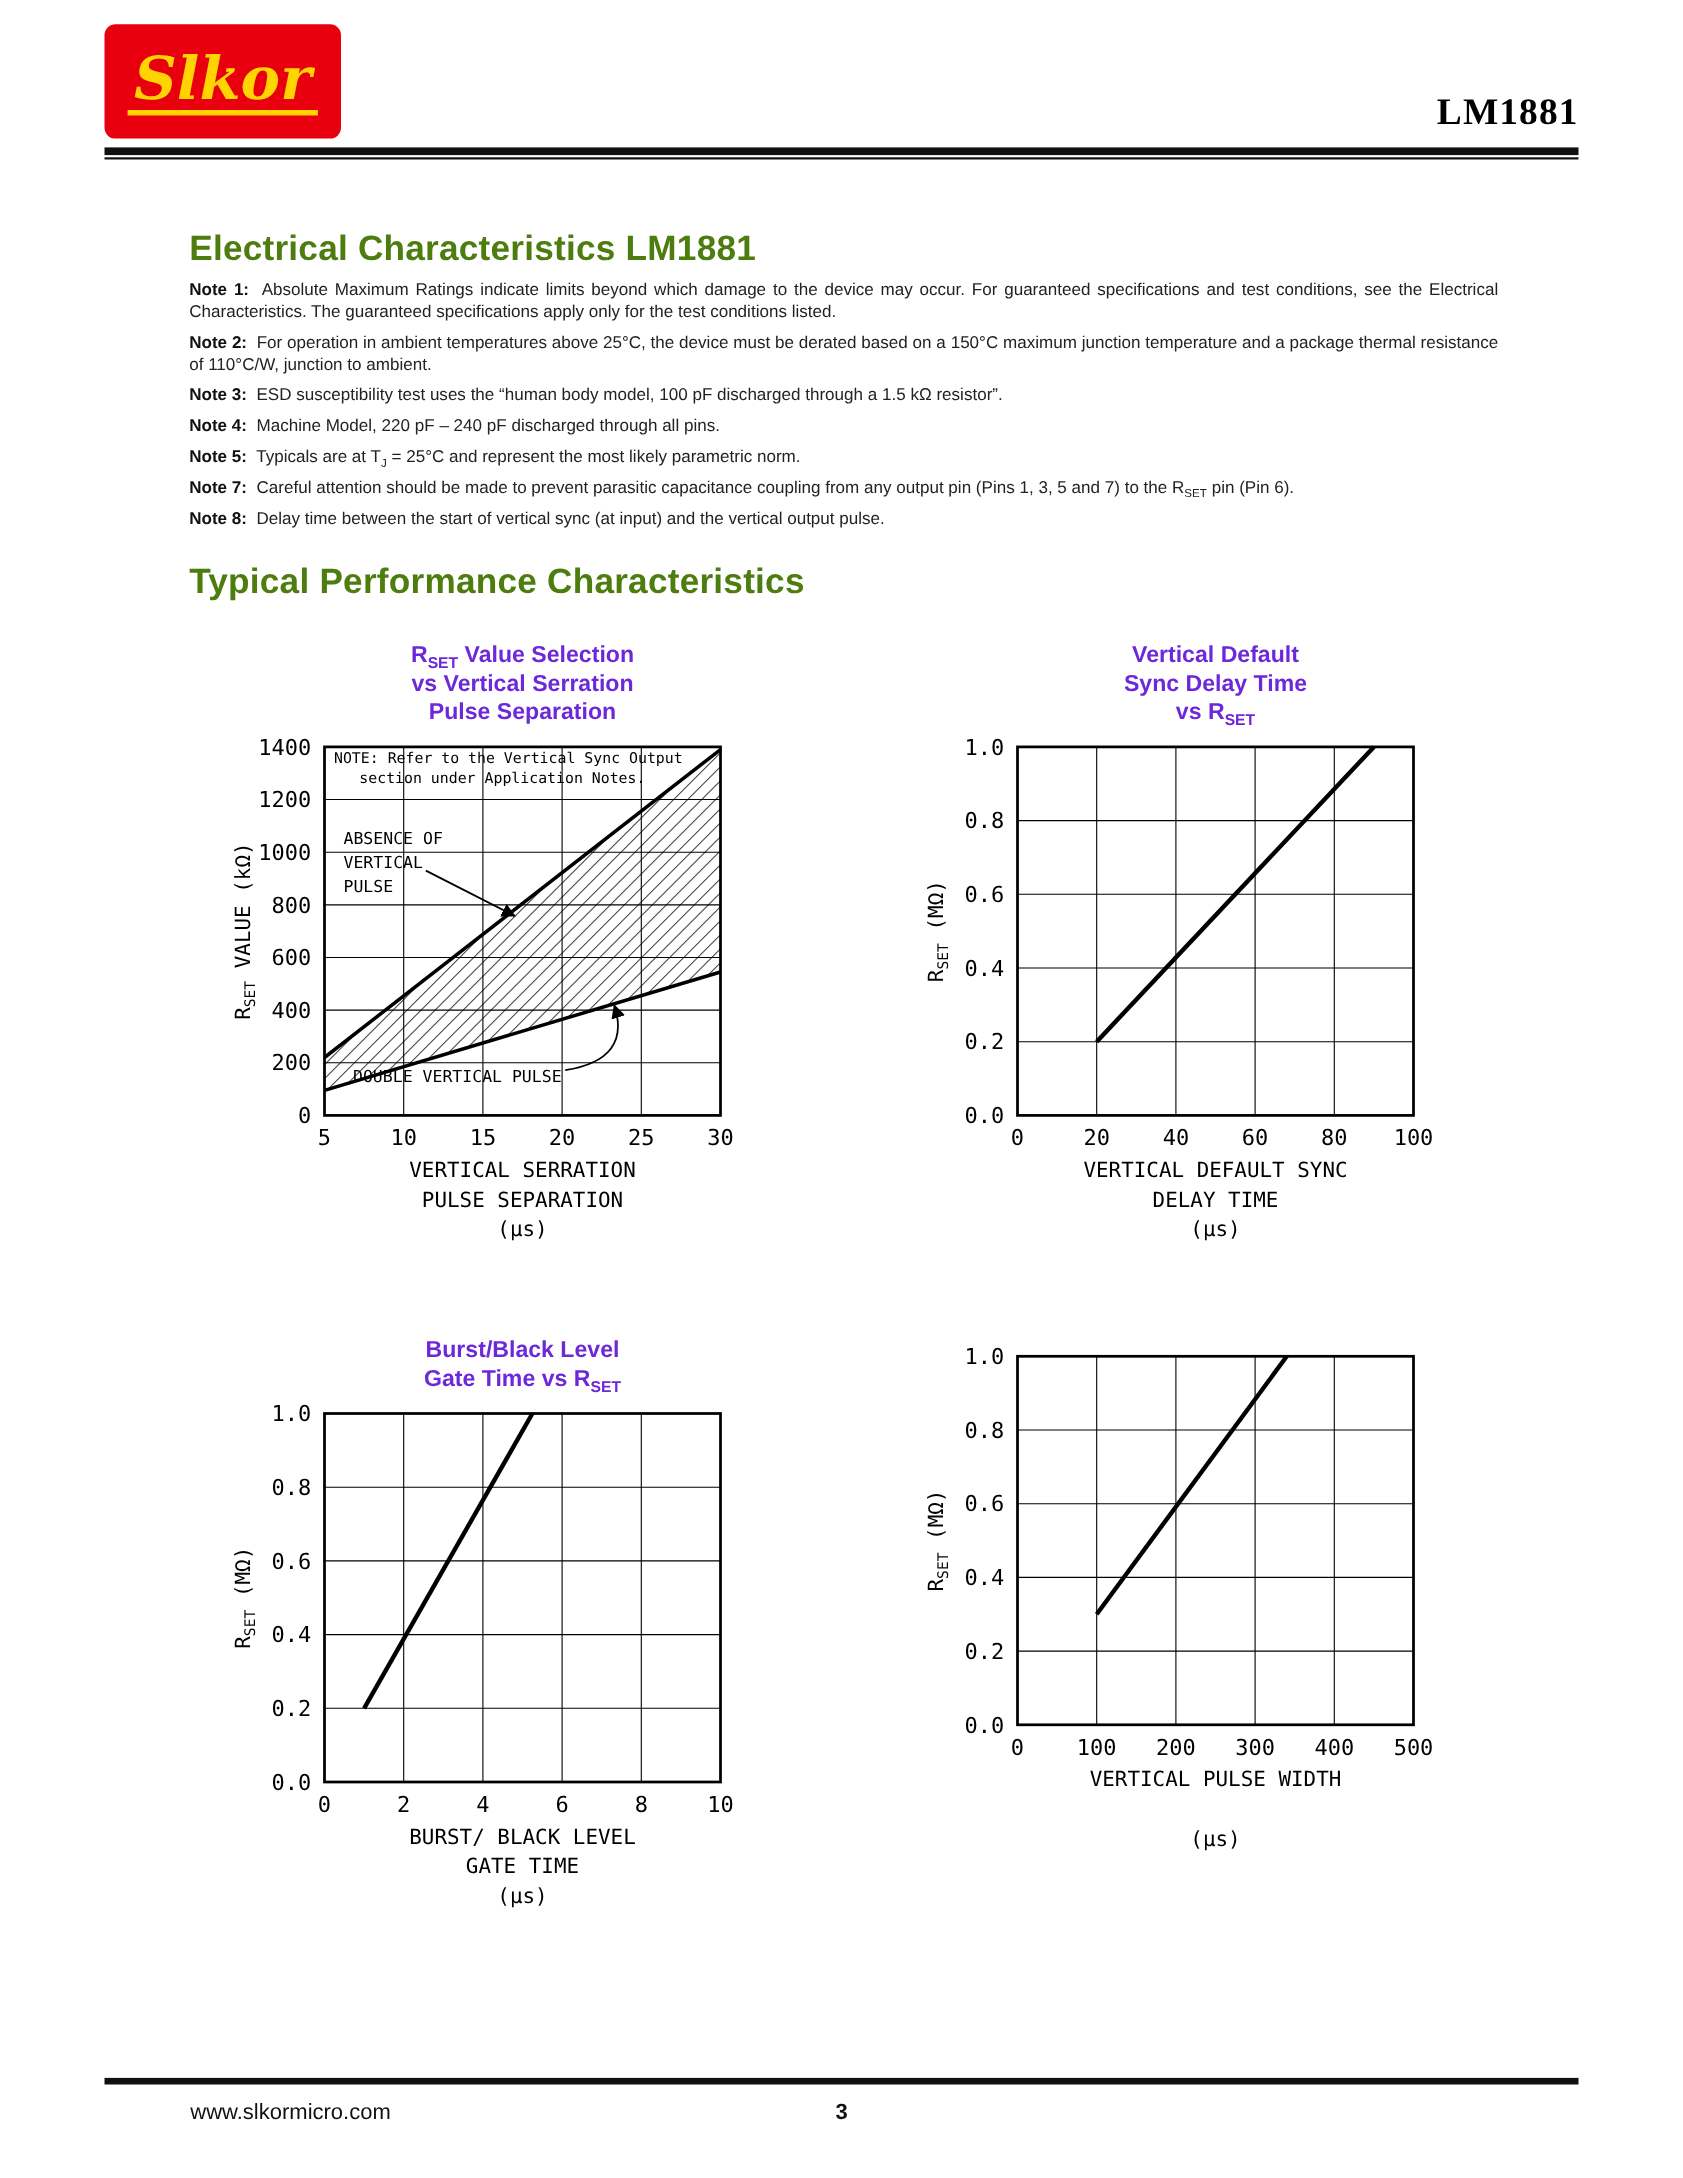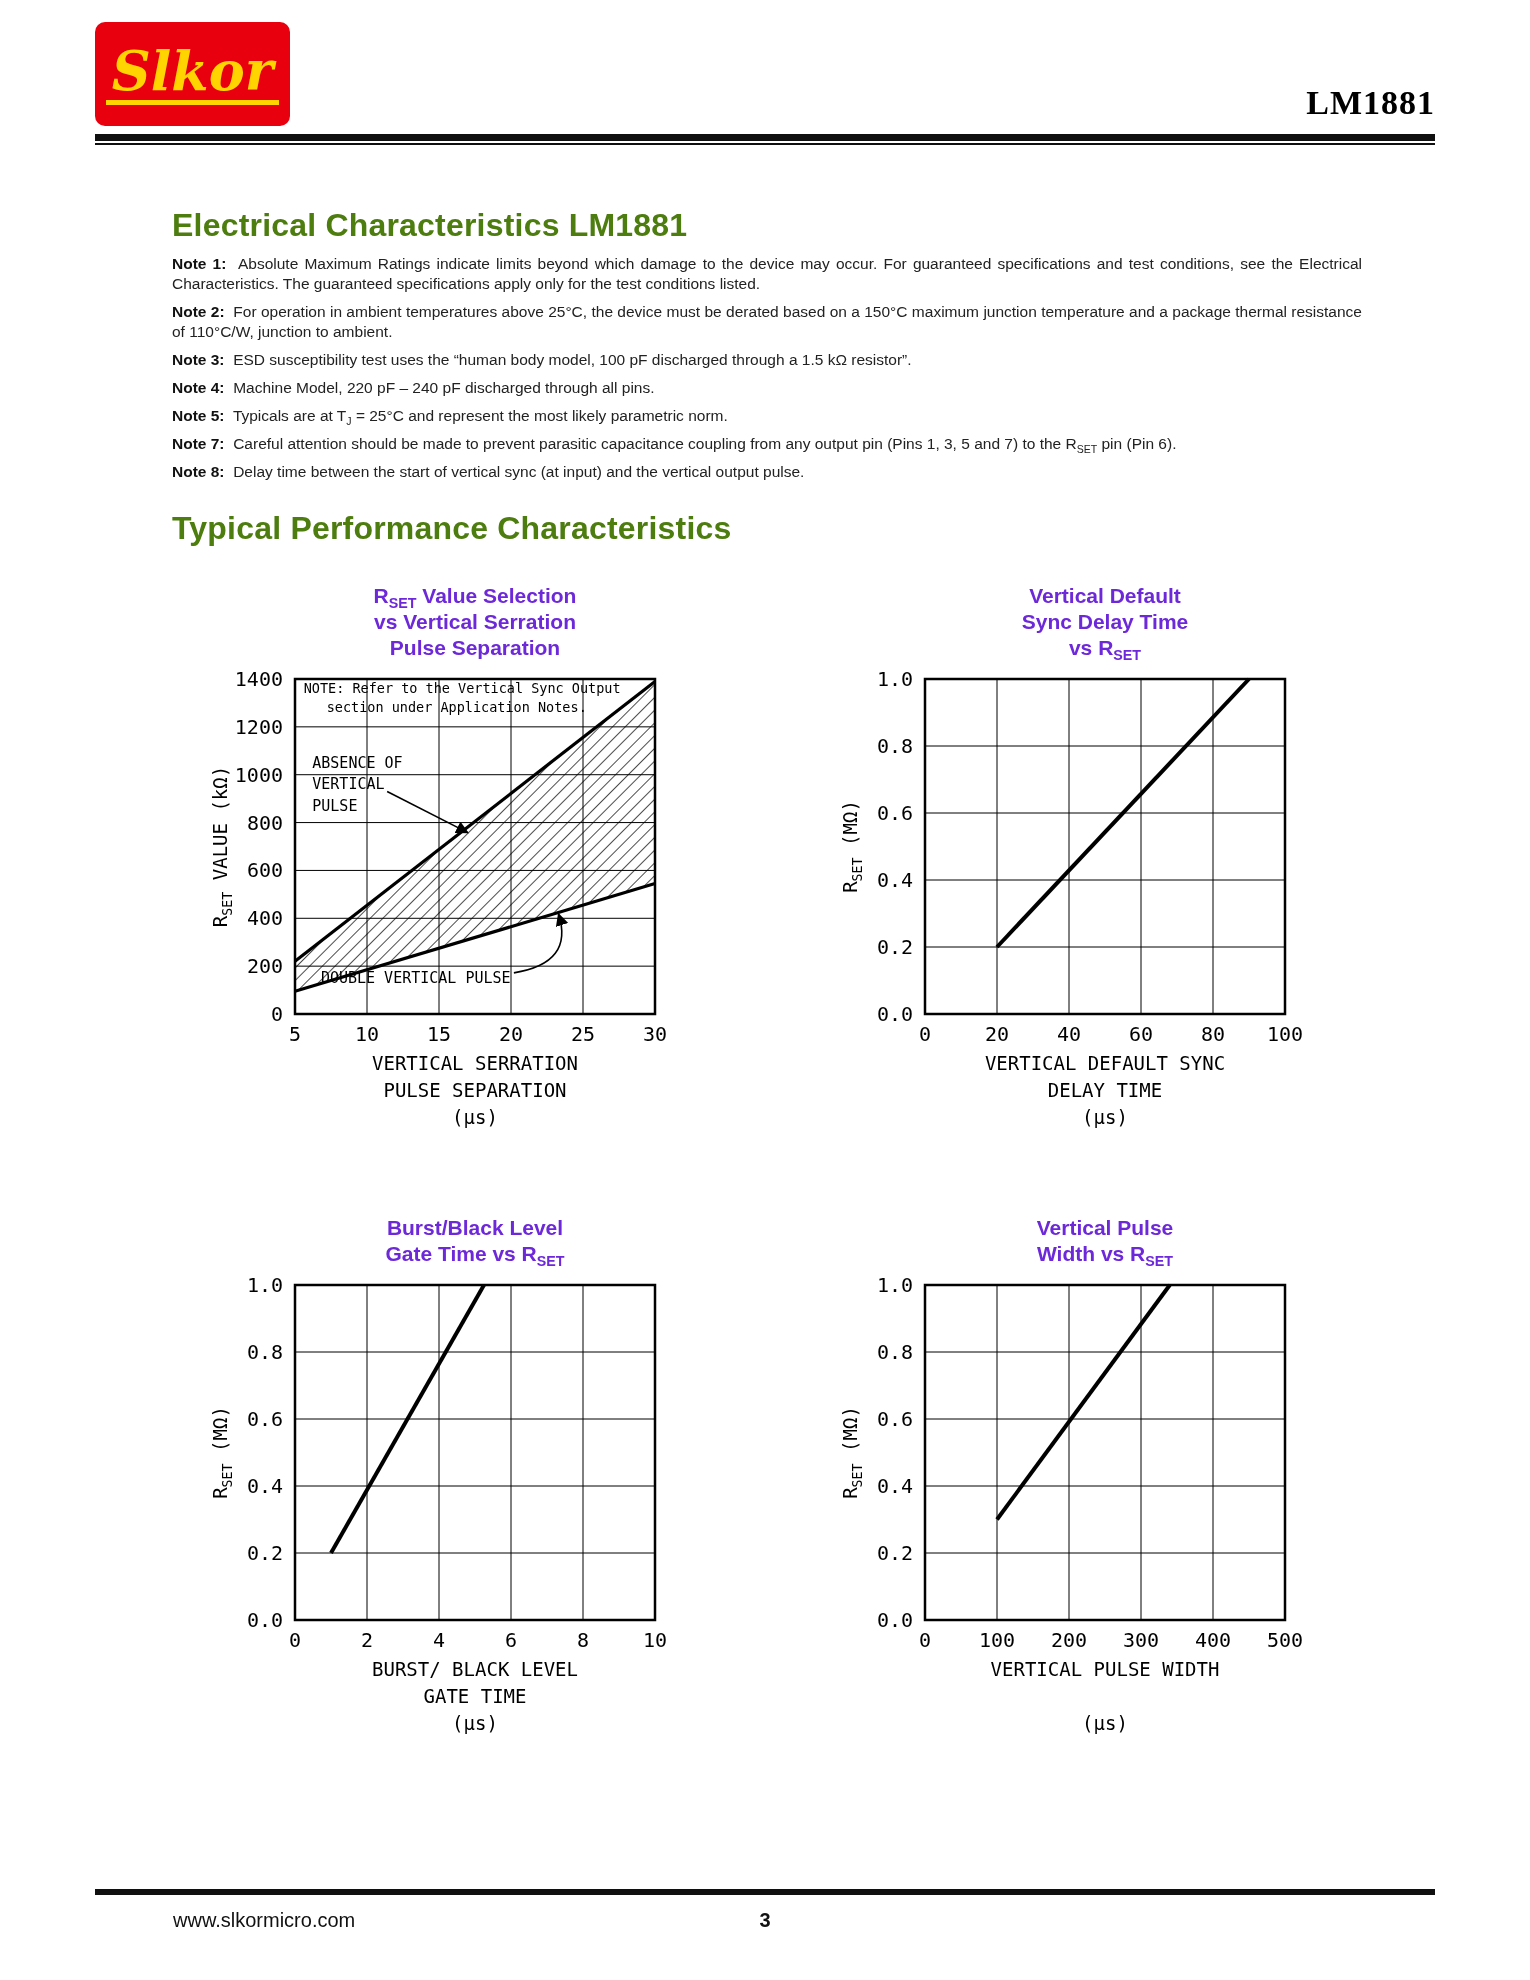--- a/index.html
+++ b/index.html
@@ -2,21 +2,21 @@
 <html><head>
 <meta charset="utf-8">
 <style>
   *{box-sizing:border-box;margin:0;padding:0;}
   body{background:#ffffff;}
   .page{position:relative;width:1530px;height:1980px;background:#fff;
         font-family:"Liberation Sans",sans-serif;color:#111;overflow:hidden;}
 
   
   .header{display:flex;justify-content:space-between;align-items:flex-end;margin:22px 95px 0 95px;}
-  .logo{width:195px;height:104px;background:#e8000f;border-radius:10px;
+  .logo{width:215px;height:104px;background:#e8000f;border-radius:10px;
         display:flex;align-items:center;justify-content:center;}
   .logo-text{font-family:"DejaVu Serif",serif;font-style:italic;font-weight:bold;
         font-size:54px;color:#ffd400;border-bottom:5px solid #ffd400;padding:0 6px 2px 6px;line-height:1;}
   .part-number{font-family:"Liberation Serif",serif;font-weight:bold;font-size:34px;
         color:#000;margin-bottom:4px;letter-spacing:1px;}
   .rule-thick{height:7px;background:#101010;margin:8px 95px 0 95px;}
   .rule-thin{height:2px;background:#101010;margin:2px 95px 0 95px;}
 
   
   .section-title{font-size:32px;font-weight:bold;color:#4d7c0f;margin:62px 170px 8px 172px;letter-spacing:.2px;}
@@ -209,24 +209,20 @@
             <text x="93" y="155" text-anchor="end" font-size="20" font-family="&quot;DejaVu Sans Mono&quot;,monospace" fill="#000">0.6</text>
             <text x="93" y="88" text-anchor="end" font-size="20" font-family="&quot;DejaVu Sans Mono&quot;,monospace" fill="#000">0.8</text>
             <text x="93" y="21" text-anchor="end" font-size="20" font-family="&quot;DejaVu Sans Mono&quot;,monospace" fill="#000">1.0</text>
             <text transform="translate(37,181.5) rotate(-90)" text-anchor="middle" font-size="19" font-family="&quot;DejaVu Sans Mono&quot;,monospace" fill="#000"><tspan>R</tspan><tspan font-size="70%" dy="5">SET</tspan><tspan dy="-5"> (MΩ)</tspan></text>
             <text x="285" y="405" text-anchor="middle" font-size="19" font-family="&quot;DejaVu Sans Mono&quot;,monospace" fill="#000"><tspan>BURST/ BLACK LEVEL</tspan></text>
             <text x="285" y="432" text-anchor="middle" font-size="19" font-family="&quot;DejaVu Sans Mono&quot;,monospace" fill="#000"><tspan>GATE TIME</tspan></text>
             <text x="285" y="459" text-anchor="middle" font-size="19" font-family="&quot;DejaVu Sans Mono&quot;,monospace" fill="#000"><tspan>(μs)</tspan></text>
           </svg></div>
     </div>
     <div class="chart-block" id="c3">
-      <div class="chart-title">
-          <div>Vertical Pulse</div>
-          <div>Width vs R<sub>SET</sub></div>
-        </div>
       <div class="chart-svg-slot"><svg width="490" height="472" viewBox="0 0 490 472">
             <defs>
               <marker id="arr3" viewBox="0 0 10 10" refX="9" refY="5" markerWidth="8" markerHeight="8" orient="auto">
                 <path d="M0,0L10,5L0,10z" fill="#000"></path>
               </marker>
               <pattern id="hat3" width="9" height="9" patternUnits="userSpaceOnUse" patternTransform="rotate(45)">
                 <line x1="0" y1="0" x2="0" y2="9" stroke="#000" stroke-width="1.4"></line>
               </pattern>
             </defs>
             <line x1="177" y1="14" x2="177" y2="349" stroke="#000" stroke-width="1"></line>

